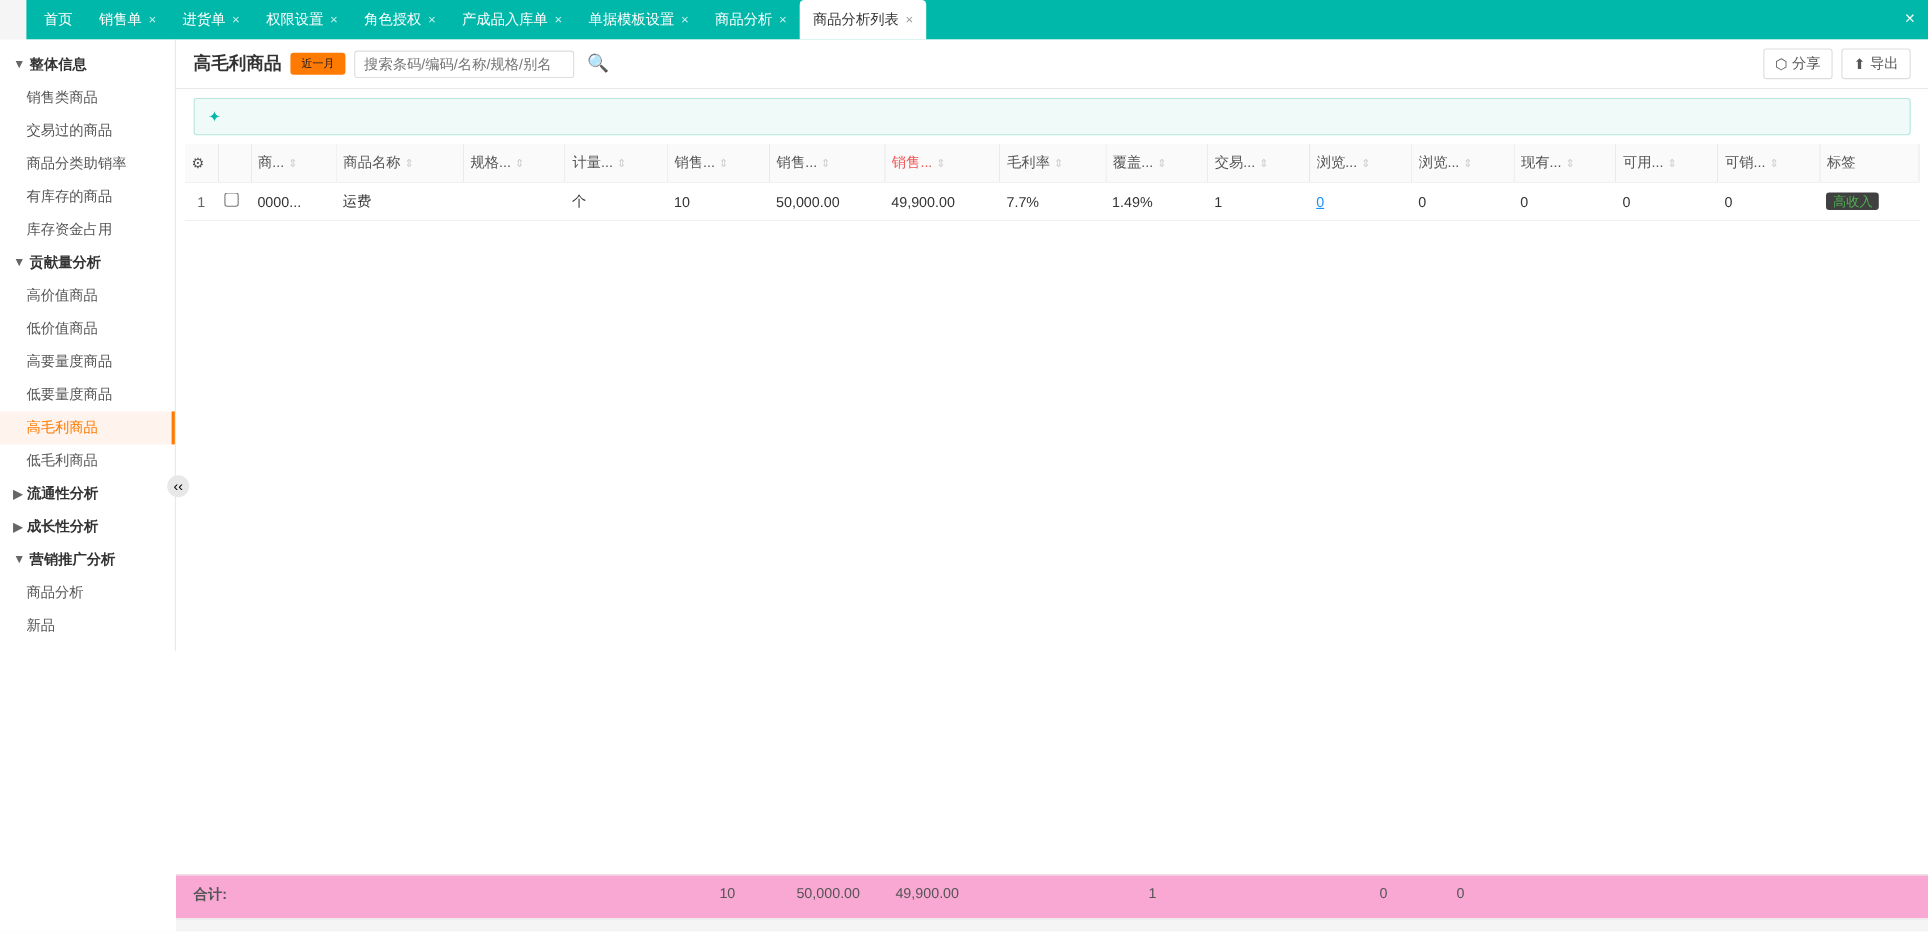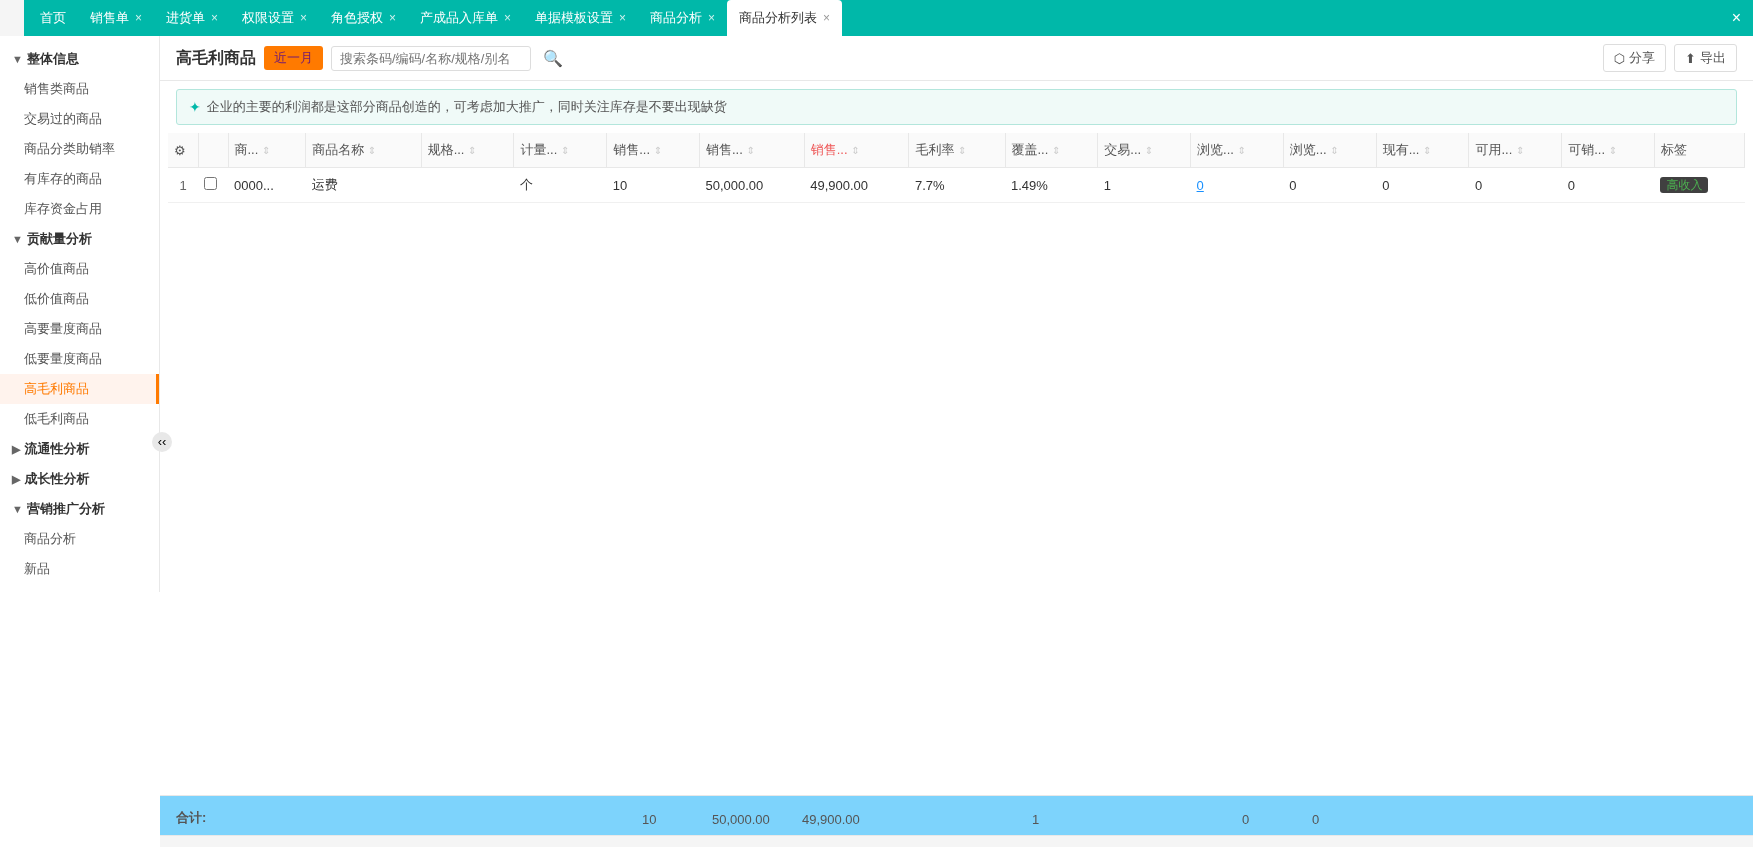--- a/index.html
+++ b/index.html
@@ -127,26 +127,26 @@
       flex-shrink: 0;
       background: #fff;
     }
     .content-title {
       font-size: 16px;
       font-weight: bold;
       color: #333;
     }
     .filter-btn {
       background: #ff7a00;
-      color: #701a75;
+      color: #0f172a;
       border: none;
       border-radius: 3px;
       padding: 3px 10px;
       cursor: pointer;
-      font-size: 13px;
+      font-size: 10px;
     }
     .search-input {
       border: 1px solid #ddd;
       border-radius: 3px;
       padding: 4px 8px;
       width: 200px;
       font-size: 13px;
       color: #999;
       outline: none;
     }
@@ -233,28 +233,28 @@
     .link-cell {
       color: #1890ff;
       text-decoration: underline;
       cursor: pointer;
     }
     .checkbox-col { width: 30px; }
 
     
     .footer-total {
       display: flex;
-      align-items: flex-end;
+      align-items: flex-start;
       padding: 8px 16px;
-      background: #7dd3fc;
+      background: #f9a8d4;
       border-top: 1px solid #e8e8e8;
       font-size: 13px;
       color: #555;
       flex-shrink: 0;
-      gap: 0;
+      gap: 12px;
       min-height: 40px;
     }
     .footer-label {
       width: 80px;
       font-weight: bold;
     }
     .footer-cells {
       flex: 1;
       display: flex;
       align-items: center;
@@ -404,21 +404,20 @@
         <span>分享</span>
       </button>
       <button class="action-btn">
         <span>⬆</span>
         <span>导出</span>
       </button>
     </div>
 
     <div class="info-banner">
       <span class="info-icon">✦</span>
-      <span>企业的主要的利润都是这部分商品创造的，可考虑加大推广，同时关注库存是不要出现缺货</span>
     </div>
 
     <div class="table-wrapper">
       <table>
         <thead>
           <tr>
             <th style="width:30px;">⚙</th>
             <th class="checkbox-col"></th>
             <th><span>商...</span> <span class="sort-icon">⇕</span></th>
             <th><span>商品名称</span> <span class="sort-icon">⇕</span></th>

